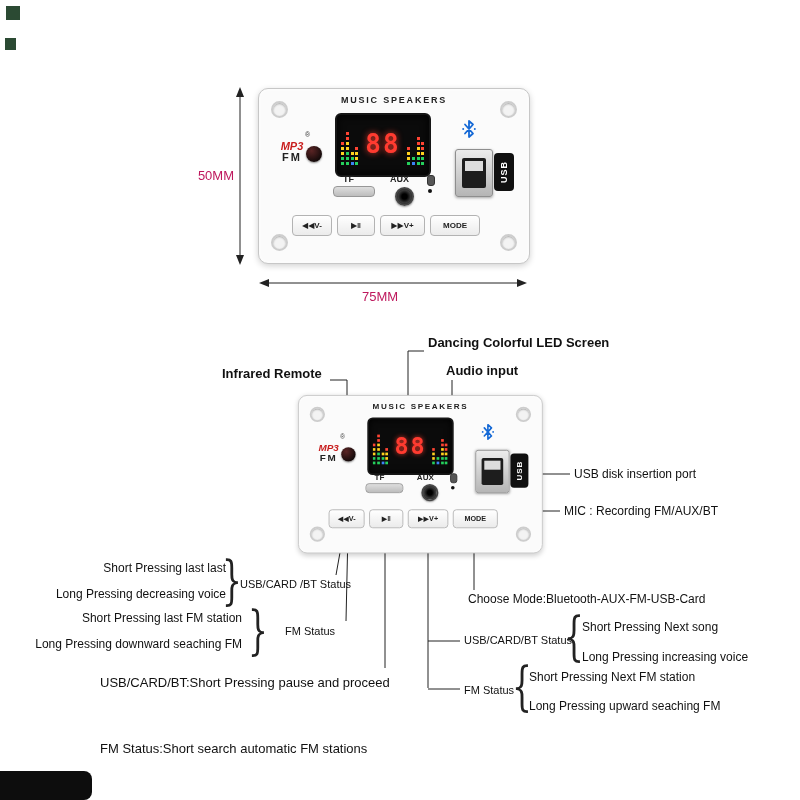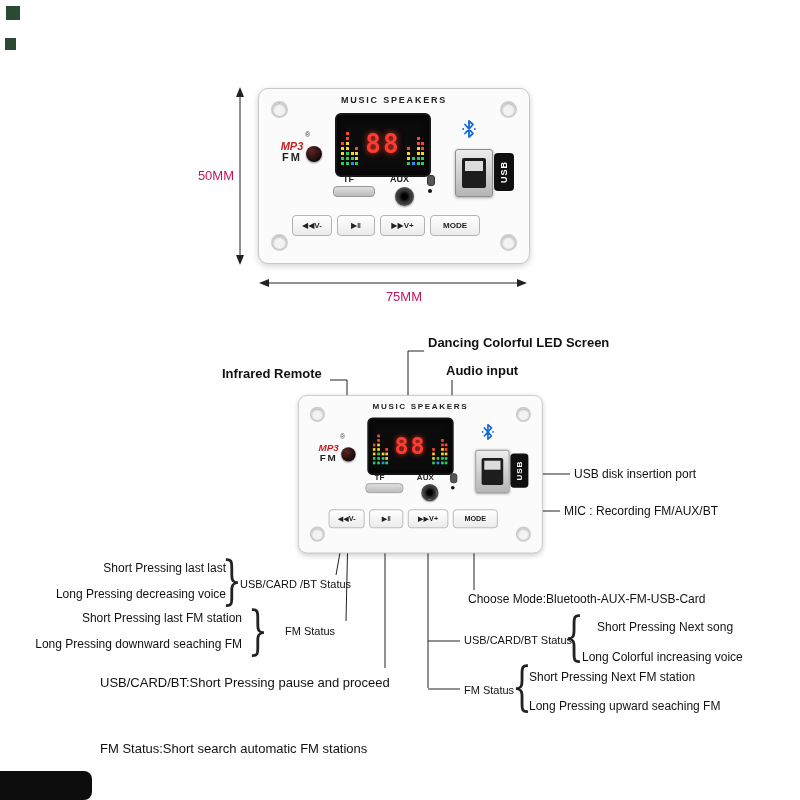--- a/index.html
+++ b/index.html
@@ -69,21 +69,21 @@
   
   .ann{position:absolute;font-size:12px;color:#111;white-space:nowrap;line-height:14px;}
   .ann.bold{font-weight:bold;font-size:13px;}
   .ann.right{text-align:right;}
   .ann.note{font-size:13px;}
   .ann.status{font-size:11px;}
   .brace{position:absolute;font-family:"DejaVu Serif",serif;font-size:52px;line-height:48px;
          color:#222;transform:scale(.6,1);transform-origin:left top;}
   .dim{position:absolute;font-size:13px;color:#be185d;}
   .dim.right{text-align:right;}
-  .dim.center{text-align:right;}
+  .dim.center{text-align:left;}
 
   .wm{position:absolute;}
   .wm1{left:6px;top:6px;width:14px;height:14px;background:#2b4a33;}
   .wm2{left:5px;top:38px;width:11px;height:12px;background:#2b4a33;}
   .wm3{left:0;top:771px;width:92px;height:29px;background:#0d0d0d;border-radius:0 8px 8px 0;}
 
   svg.overlay{position:absolute;left:0;top:0;pointer-events:none;}
 </style>
 </head>
 <body>
@@ -308,21 +308,21 @@
   <div class="brace" style="left:248px;top:606px;">}</div>
   <div class="ann status" style="left:285px;top:624px;">FM Status</div>
 
   <div class="ann note" style="left:100px;top:676px;">USB/CARD/BT:Short Pressing pause and proceed</div>
   <div class="ann note" style="left:100px;top:694px;margin-top:48px;">FM Status:Short search automatic FM stations</div>
 
   <div class="ann" style="left:468px;top:592px;">Choose Mode:Bluetooth-AUX-FM-USB-Card</div>
 
   <div class="ann status" style="left:464px;top:633px;">USB/CARD/BT Status</div>
   <div class="brace" style="left:564px;top:612px;">{</div>
-  <div class="ann" style="left:582px;top:620px;margin-left:15px;">Short Pressing Next song</div>
-  <div class="ann" style="left:582px;top:650px;">Long Colorful increasing voice</div>
+  <div class="ann" style="left:582px;top:620px;">Short Pressing Next song</div>
+  <div class="ann" style="left:582px;top:650px;">Long Pressing increasing voice</div>
 
   <div class="ann status" style="left:464px;top:683px;">FM Status</div>
   <div class="brace" style="left:512px;top:662px;">{</div>
   <div class="ann" style="left:529px;top:670px;">Short Pressing Next FM station</div>
   <div class="ann" style="left:529px;top:699px;">Long Pressing upward seaching FM</div>
 
 </div>
 
 </body></html>

